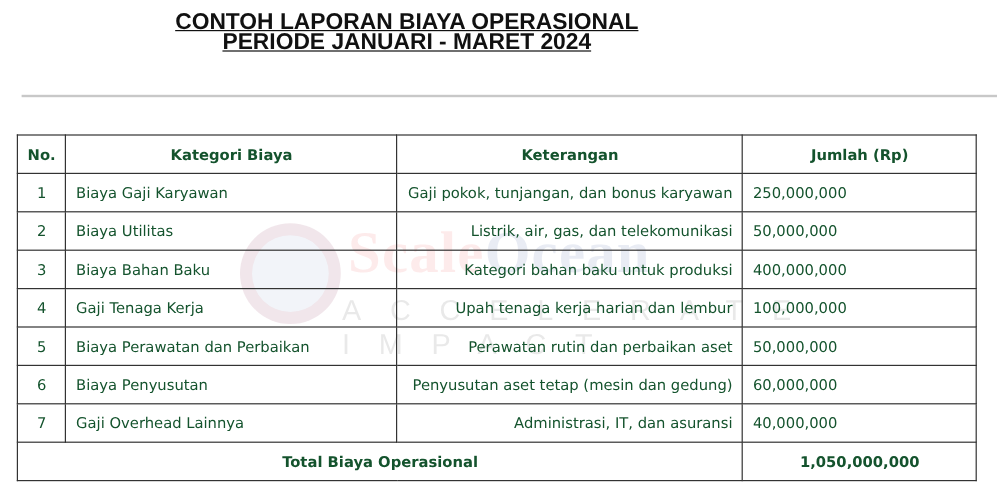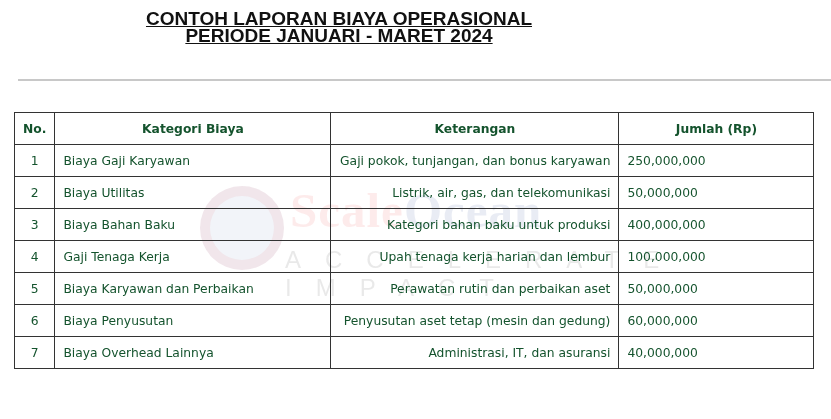--- a/index.html
+++ b/index.html
@@ -66,30 +66,34 @@
       <td class="c-amt">400,000,000</td>
     </tr>
     <tr>
       <td class="c-no">4</td>
       <td class="c-cat">Gaji Tenaga Kerja</td>
       <td class="c-ket">Upah tenaga kerja harian dan lembur</td>
       <td class="c-amt">100,000,000</td>
     </tr>
     <tr>
       <td class="c-no">5</td>
-      <td class="c-cat">Biaya Karyawan dan Perbaikan</td>
+      <td class="c-cat">Biaya Perawatan dan Perbaikan</td>
       <td class="c-ket">Perawatan rutin dan perbaikan aset</td>
       <td class="c-amt">50,000,000</td>
     </tr>
     <tr>
       <td class="c-no">6</td>
       <td class="c-cat">Biaya Penyusutan</td>
       <td class="c-ket">Penyusutan aset tetap (mesin dan gedung)</td>
       <td class="c-amt">60,000,000</td>
     </tr>
     <tr>
       <td class="c-no">7</td>
-      <td class="c-cat">Biaya Overhead Lainnya</td>
+      <td class="c-cat">Gaji Overhead Lainnya</td>
       <td class="c-ket">Administrasi, IT, dan asuransi</td>
       <td class="c-amt">40,000,000</td>
+    </tr>
+    <tr>
+      <td colspan="3" class="total-label">Total Biaya Operasional</td>
+      <td class="total-amt c-amt">1,050,000,000</td>
     </tr>
   </tbody>
 </table>
 
 </body></html>

